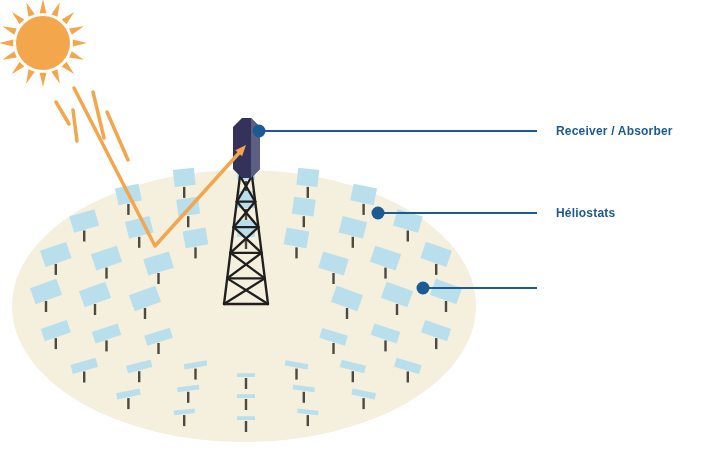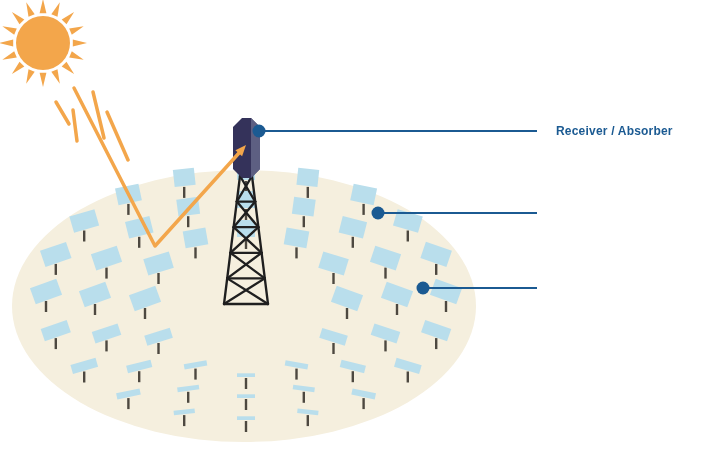--- a/index.html
+++ b/index.html
@@ -256,13 +256,14 @@
       <polygon points="246,145 242.1,156.2 235.4,150.3" fill="#F3A64B"></polygon>
       <line x1="259" y1="131" x2="537" y2="131" stroke="#1B5A92" stroke-width="2"></line>
       <circle cx="259" cy="131" r="6.5" fill="#1B5A92"></circle>
       <line x1="378" y1="213" x2="537" y2="213" stroke="#1B5A92" stroke-width="2"></line>
       <circle cx="378" cy="213" r="6.5" fill="#1B5A92"></circle>
       <line x1="423" y1="288" x2="537" y2="288" stroke="#1B5A92" stroke-width="2"></line>
       <circle cx="423" cy="288" r="6.5" fill="#1B5A92"></circle>
     </svg>
 
   <div class="callout-label" style="top:121px">Receiver / Absorber</div>
+  <div class="callout-label" style="top:203px">Héliostats</div>
 </div>
 
 </body></html>

